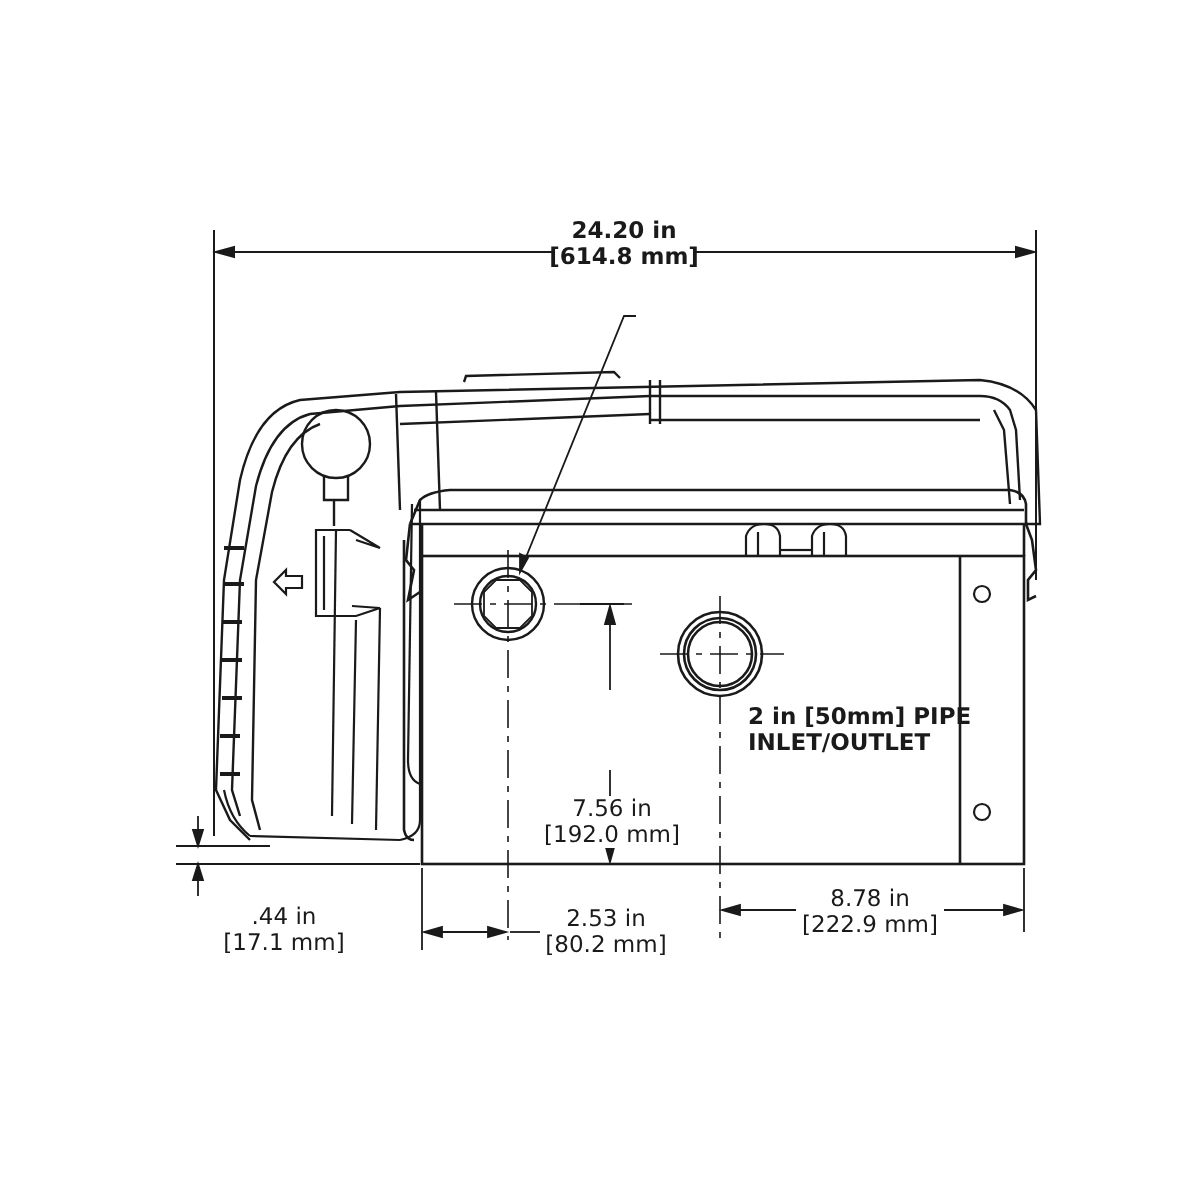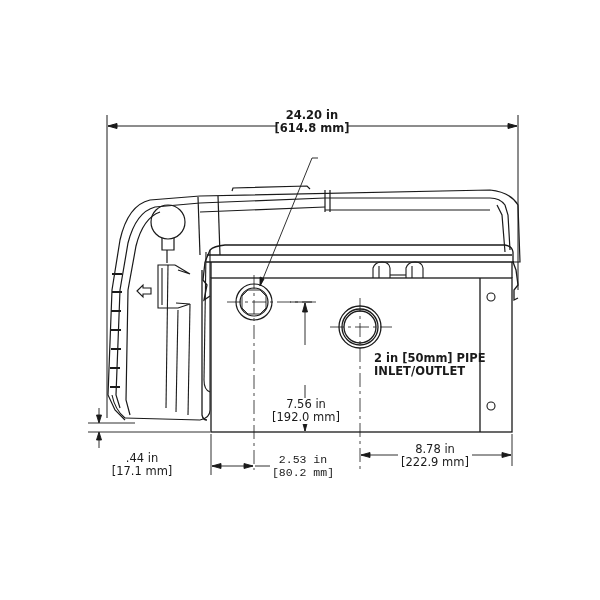--- a/index.html
+++ b/index.html
@@ -180,21 +180,21 @@
 <div class="lbl" style="left:374px; top:352px;font-weight:bold;">
   <div>2 in [50mm] PIPE</div>
   <div>INLET/OUTLET</div>
 </div>
 
 <div class="lbl ctr" style="left:98px; top:452px;margin-left:44px;">
   <div>.44 in</div>
   <div>[17.1 mm]</div>
 </div>
 
-<div class="lbl ctr" style="left:303px; top:453px;font-family:Liberation Mono, monospace;">
+<div class="lbl ctr" style="left:303px; top:453px;">
   <div>2.53 in</div>
   <div>[80.2 mm]</div>
 </div>
 
 <div class="lbl ctr" style="left:435px; top:443px;">
   <div>8.78 in</div>
   <div>[222.9 mm]</div>
 </div>
 
 </body></html>

